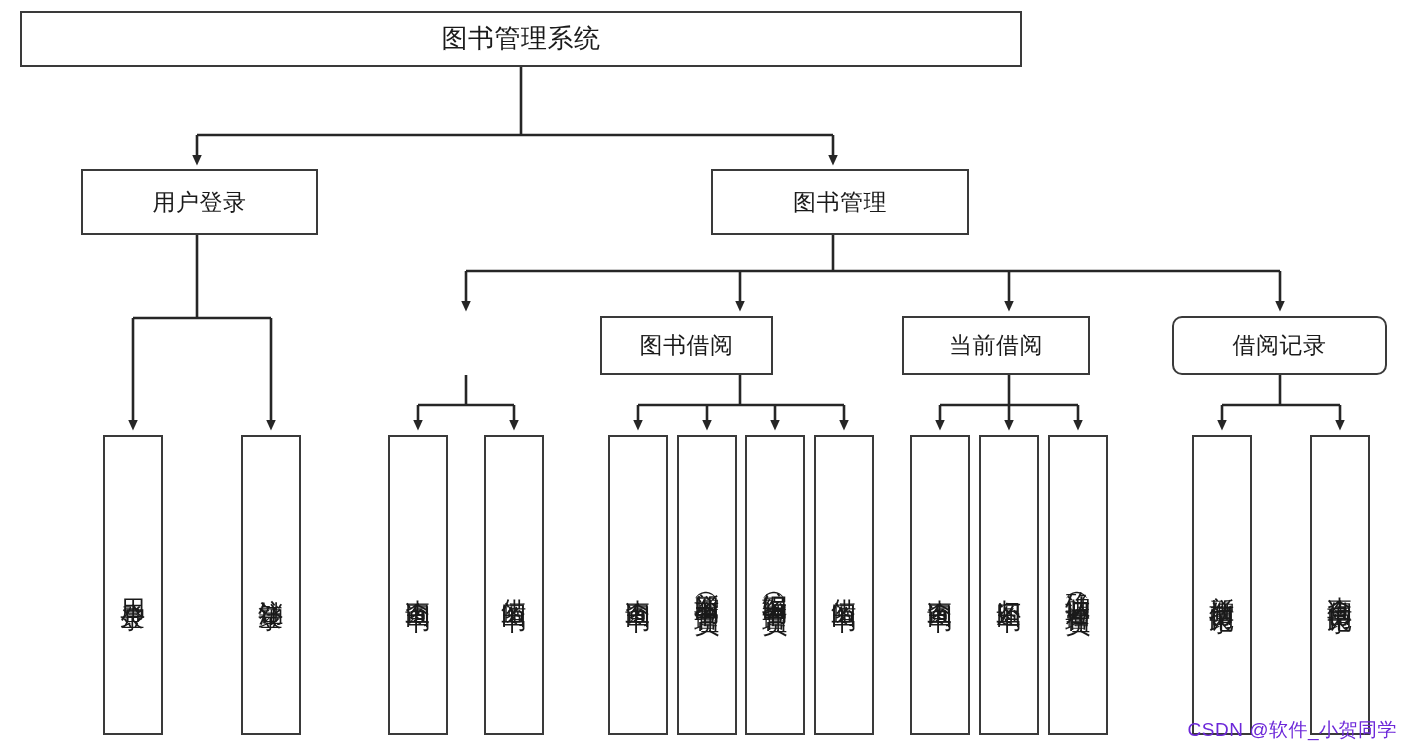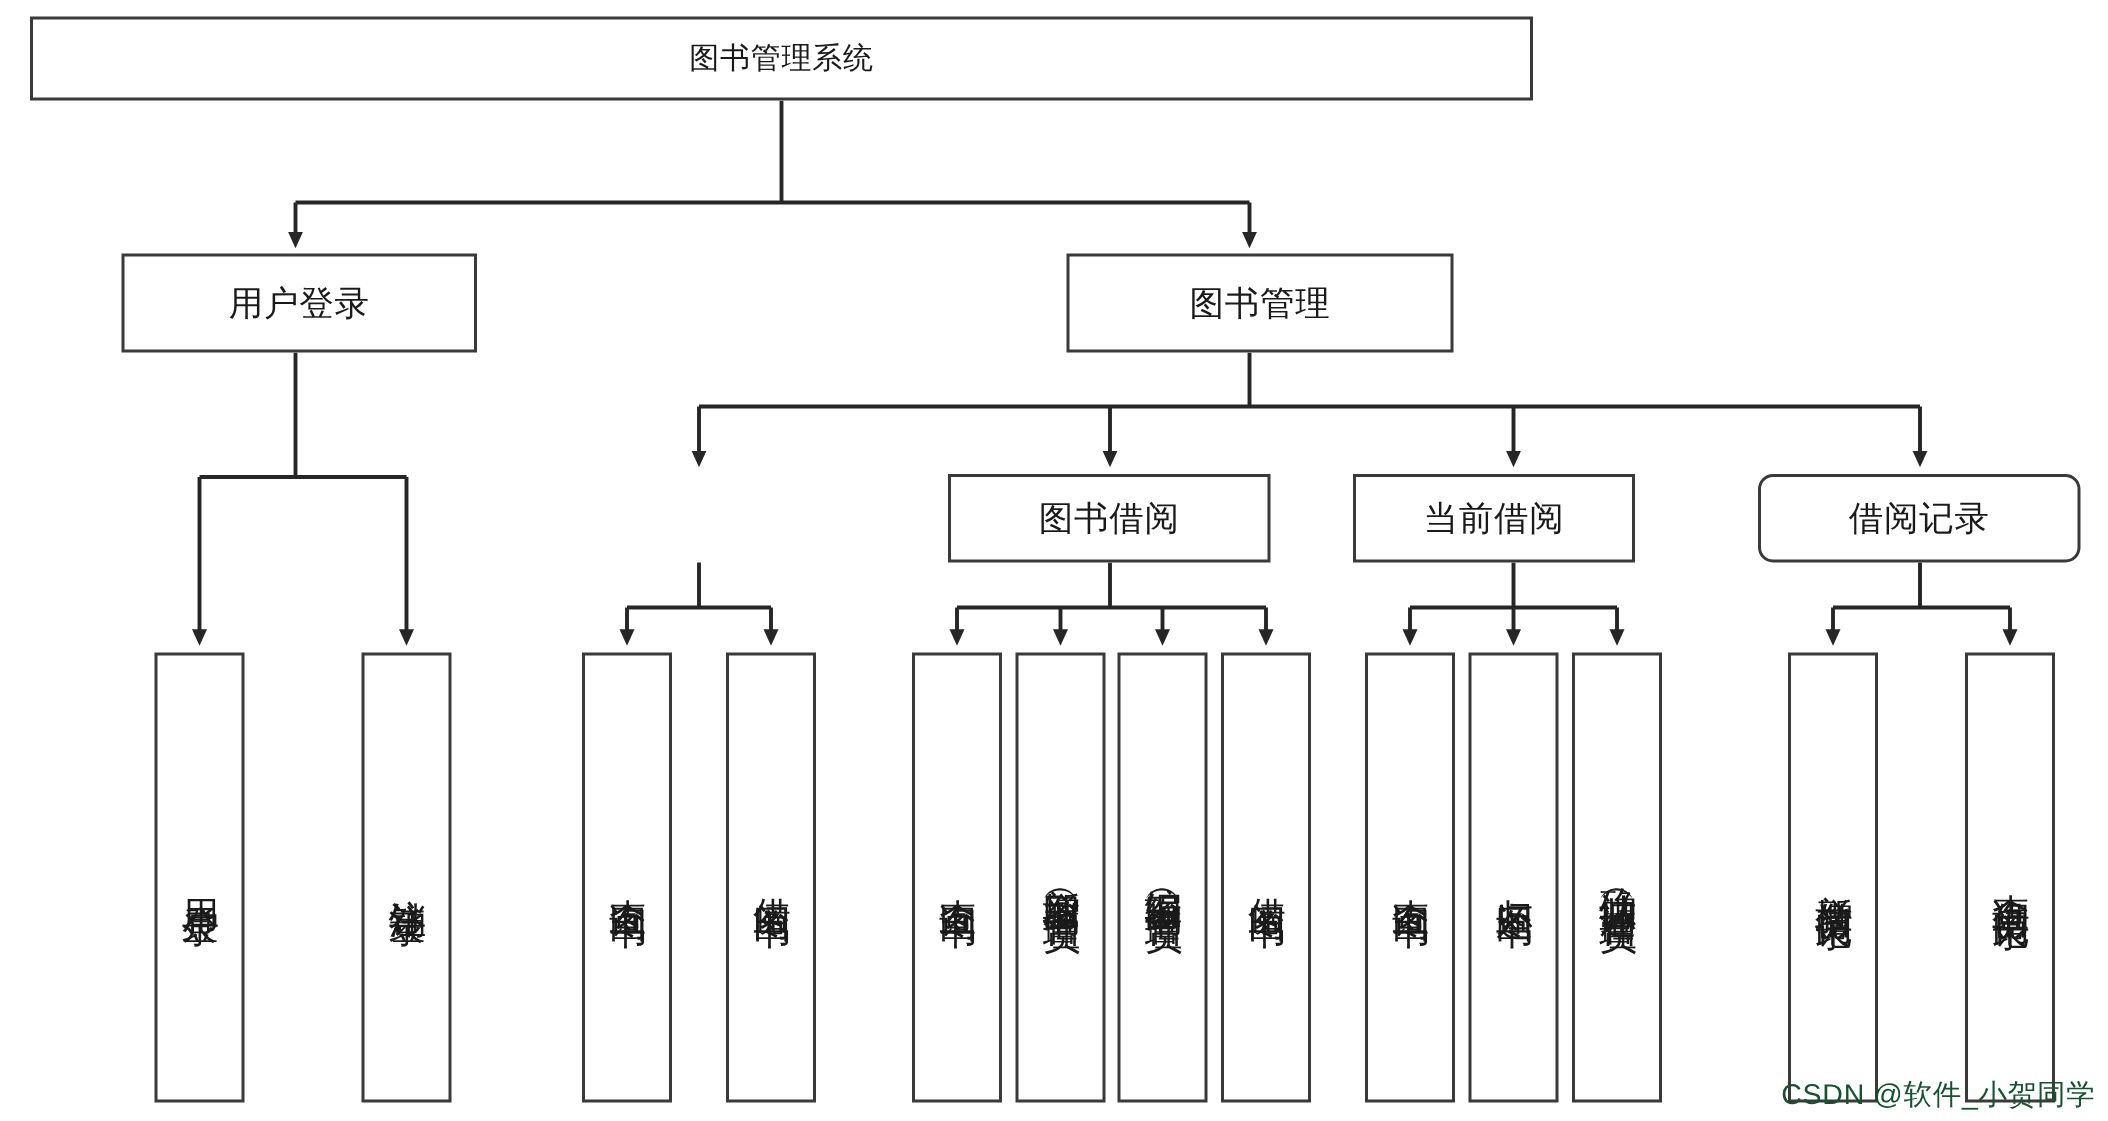--- a/index.html
+++ b/index.html
@@ -41,40 +41,40 @@
     display: block;
     line-height: 1.22;
     letter-spacing: 0.5px;
   }
   
   .node.h .lbl {
     font-size: 23px;
     white-space: nowrap;
   }
   .node.root .lbl {
-    font-size: 20px;
+    font-size: 26px;
   }
   
   .node.v {
     align-items: center;
   }
   .node.v .lbl {
     writing-mode: vertical-rl;
     text-orientation: upright;
     font-size: 25px;
     line-height: 1.05;
     letter-spacing: 3px;
     max-height: 280px;
   }
   .watermark {
     position: absolute;
     right: 8px;
     bottom: 4px;
     font-size: 19px;
-    color: #14532d;
+    color: #6d28d9;
     letter-spacing: 0.5px;
     white-space: nowrap;
     user-select: none;
   }
 </style>
 </head>
 <body>
 
 <div id="canvas">
 
@@ -132,21 +132,21 @@
     <span class="lbl">图书管理系统</span>
   </div>
 
   <div class="node h" style="left:81px; top:169px; width:237px; height:66px;">
     <span class="lbl">用户登录</span>
   </div>
   <div class="node h" style="left:711px; top:169px; width:258px; height:66px;">
     <span class="lbl">图书管理</span>
   </div>
 
-  <div class="node h" style="left:632px; top:316px; width:215px; height:59px;">
+  <div class="node h" style="left:600px; top:316px; width:173px; height:59px;">
     <span class="lbl">图书借阅</span>
   </div>
   <div class="node h" style="left:902px; top:316px; width:188px; height:59px;">
     <span class="lbl">当前借阅</span>
   </div>
   <div class="node h" style="left:1172px; top:316px; width:215px; height:59px;border-radius:10px;">
     <span class="lbl">借阅记录</span>
   </div>
 
   <div class="node v" style="left:103px; top:435px; width:60px; height:300px;">

